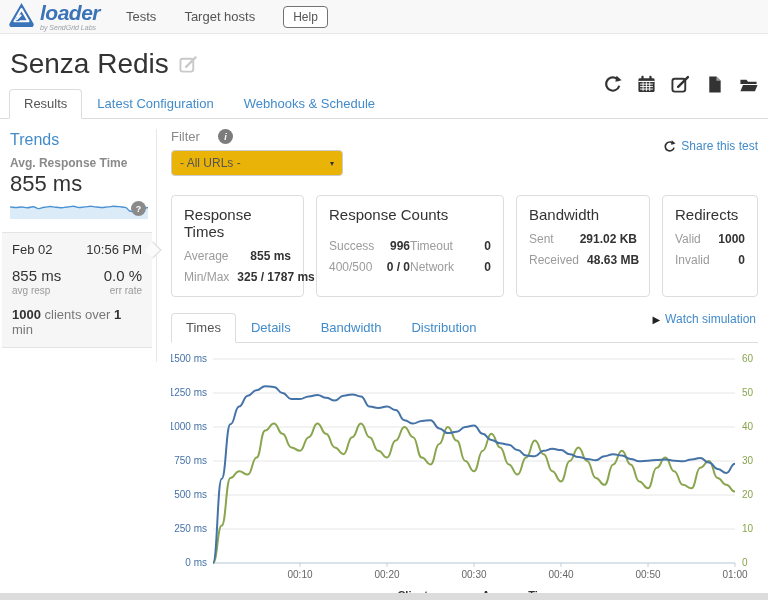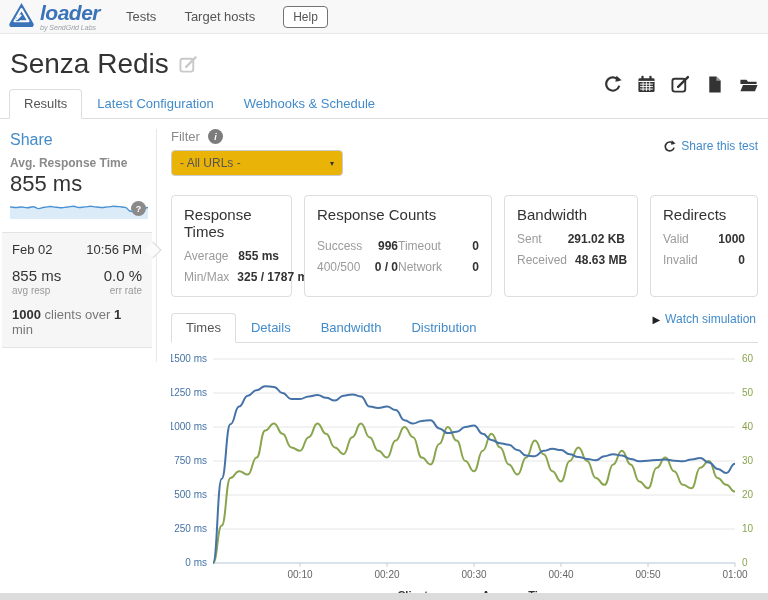--- a/index.html
+++ b/index.html
@@ -40,33 +40,33 @@
   .tc-row { display:flex; justify-content:space-between; align-items:baseline; }
   .tc-date { font-size:13px; color:#333; }
   .tc-vals { margin-top:10px; }
   .tc-val { font-size:15px; color:#333; }
   .tc-sub { font-size:10px; color:#9a9a9a; margin-top:1px; }
   .tc-clients { font-size:13px; color:#777; margin-top:11px; }
   .tc-clients b { color:#333; }
 
   
   .main { flex:1; position:relative; padding:0 10px 0 14px; min-width:0; }
-  .filter-label-row { display:flex; gap:8px; font-size:13px; color:#8a8a8a; }
+  .filter-label-row { display:flex; gap:18px; font-size:13px; color:#8a8a8a; }
   .i-badge { width:15px; height:15px; border-radius:50%; background:#7c7c7c; color:#fff; font-size:9px; font-weight:bold; font-style:italic; display:inline-flex; align-items:center; justify-content:center; cursor:pointer; }
   .filter-select { margin-top:6px; width:172px; height:26px; border:1px solid #ccc; border-radius:4px; background:#eab308; display:flex; align-items:center; justify-content:space-between; padding:0 8px; font-size:12px; color:#555; cursor:pointer; }
   .caret { font-size:8px; color:#333; }
   .share-link { position:absolute; top:10px; right:10px; display:flex; align-items:center; gap:5px; font-size:12px; color:#428bca; cursor:pointer; text-decoration:none; }
 
   .cards-row { display:flex; gap:12px; margin-top:19px; }
   .card { border:1px solid #ddd; border-radius:4px; padding:10px 12px 12px; background:#fff; }
   .card-title { font-size:15px; color:#333; margin-bottom:9px; }
   .crow { display:flex; justify-content:space-between; gap:8px; font-size:12px; margin-top:7px; }
   .clabel { color:#9b9b9b; white-space:nowrap; }
   .cvalue { color:#333; font-weight:bold; white-space:nowrap; }
-  .card-times { width:121px; }
+  .card-times { width:133px; }
   .card-counts { width:188px; }
   .card-bw { width:134px; }
   .card-redirects { flex:1; }
   .ccols { display:flex; gap:0;text-align:right; }
   .ccol { flex:1; min-width:0; }
 
   .chart-tabs-row { position:relative; margin-top:16px; border-bottom:1px solid #ddd; display:flex; align-items:flex-end; }
   .watch-link { position:absolute; right:2px; top:-1px; display:flex; align-items:center; gap:5px; cursor:pointer; }
   .watch-play { font-size:10px; color:#222; }
   .watch-txt { font-size:12px; color:#428bca; }
@@ -159,21 +159,21 @@
         <path d="M1.5 5 h6.3 l1.8 2 h8.9 v2.4 h-17 z" fill="#333"></path>
         <path d="M1.5 17 l2.7-6.4 h15.3 l-2.7 6.4 z" fill="#333"></path>
       </svg>
     </span>
   </div>
 </div>
 
 <div class="content">
 
   <div class="sidebar">
-    <div class="sb-heading">Share</div>
+    <div class="sb-heading">Trends</div>
     <div class="sb-metric-label">Avg. Response Time</div>
     <div class="sb-metric-value">855 ms</div>
     <div class="sparkline-wrap">
       <div id="sparkline-holder">
           <svg width="138" height="18" style="display:block">
             <path d="M0.0 5.9 C2.9 5.9 2.9 6.5 5.8 6.5 C8.6 6.5 8.6 6.0 11.5 6.0 C14.4 6.0 14.4 6.8 17.3 6.8 C20.1 6.8 20.1 5.7 23.0 5.7 C25.9 5.7 25.9 7.6 28.8 7.6 C31.6 7.6 31.6 6.3 34.5 6.3 C37.4 6.3 37.4 5.5 40.3 5.5 C43.1 5.5 43.1 6.3 46.0 6.3 C48.9 6.3 48.9 6.7 51.8 6.7 C54.6 6.7 54.6 6.0 57.5 6.0 C60.4 6.0 60.4 5.3 63.3 5.3 C66.1 5.3 66.1 6.5 69.0 6.5 C71.9 6.5 71.9 5.9 74.8 5.9 C77.6 5.9 77.6 5.3 80.5 5.3 C83.4 5.3 83.4 6.0 86.3 6.0 C89.1 6.0 89.1 6.5 92.0 6.5 C94.9 6.5 94.9 5.9 97.8 5.9 C100.6 5.9 100.6 5.3 103.5 5.3 C106.4 5.3 106.4 5.6 109.3 5.6 C112.1 5.6 112.1 6.4 115.0 6.4 C117.9 6.4 117.9 10.3 120.8 10.3 C123.6 10.3 123.6 11.1 126.5 11.1 C129.4 11.1 129.4 8.2 132.3 8.2 C135.1 8.2 135.1 6.5 138.0 6.5 L138 18 L0 18 Z" fill="#dcebf8" stroke="none"></path>
             <path d="M0.0 5.9 C2.9 5.9 2.9 6.5 5.8 6.5 C8.6 6.5 8.6 6.0 11.5 6.0 C14.4 6.0 14.4 6.8 17.3 6.8 C20.1 6.8 20.1 5.7 23.0 5.7 C25.9 5.7 25.9 7.6 28.8 7.6 C31.6 7.6 31.6 6.3 34.5 6.3 C37.4 6.3 37.4 5.5 40.3 5.5 C43.1 5.5 43.1 6.3 46.0 6.3 C48.9 6.3 48.9 6.7 51.8 6.7 C54.6 6.7 54.6 6.0 57.5 6.0 C60.4 6.0 60.4 5.3 63.3 5.3 C66.1 5.3 66.1 6.5 69.0 6.5 C71.9 6.5 71.9 5.9 74.8 5.9 C77.6 5.9 77.6 5.3 80.5 5.3 C83.4 5.3 83.4 6.0 86.3 6.0 C89.1 6.0 89.1 6.5 92.0 6.5 C94.9 6.5 94.9 5.9 97.8 5.9 C100.6 5.9 100.6 5.3 103.5 5.3 C106.4 5.3 106.4 5.6 109.3 5.6 C112.1 5.6 112.1 6.4 115.0 6.4 C117.9 6.4 117.9 10.3 120.8 10.3 C123.6 10.3 123.6 11.1 126.5 11.1 C129.4 11.1 129.4 8.2 132.3 8.2 C135.1 8.2 135.1 6.5 138.0 6.5" fill="none" stroke="#4b92d4" stroke-width="1.4"></path>
           </svg>
         </div>
       <div class="q-badge">?</div>

